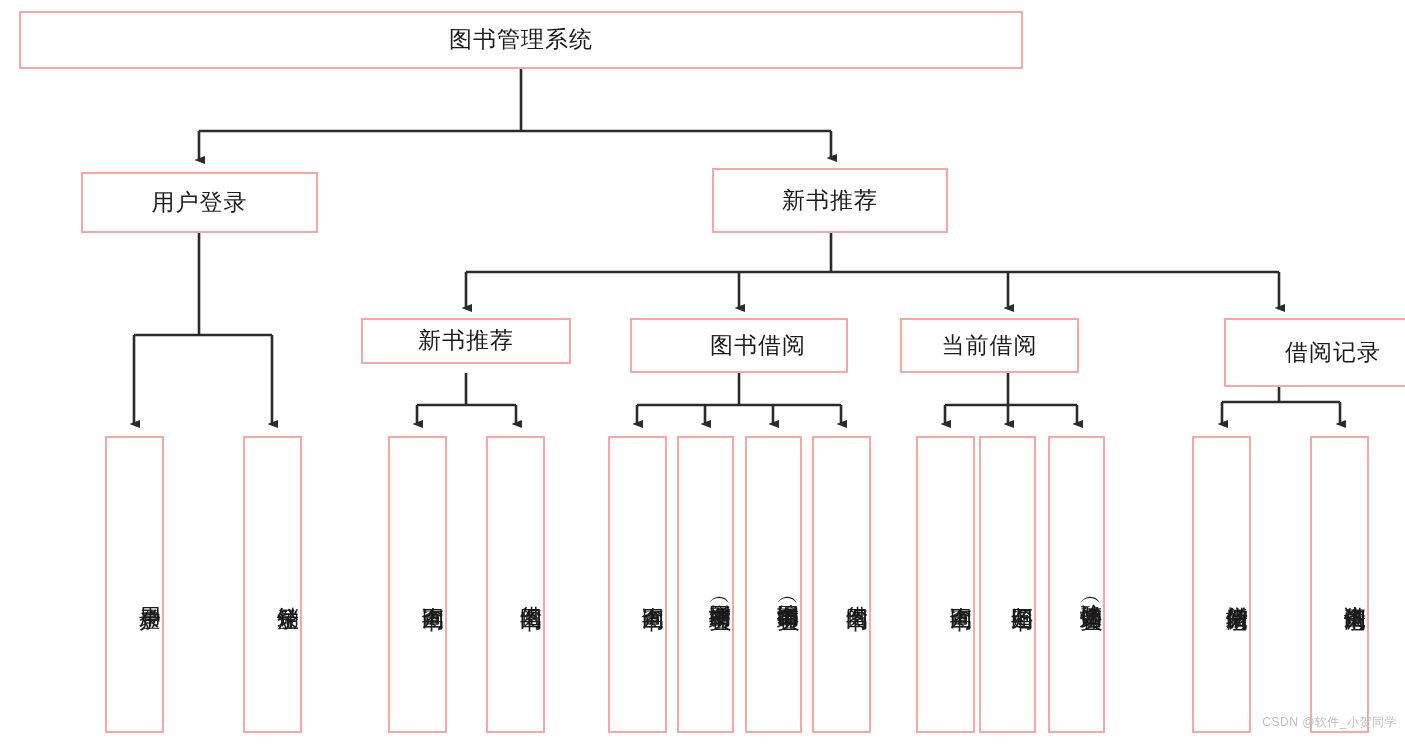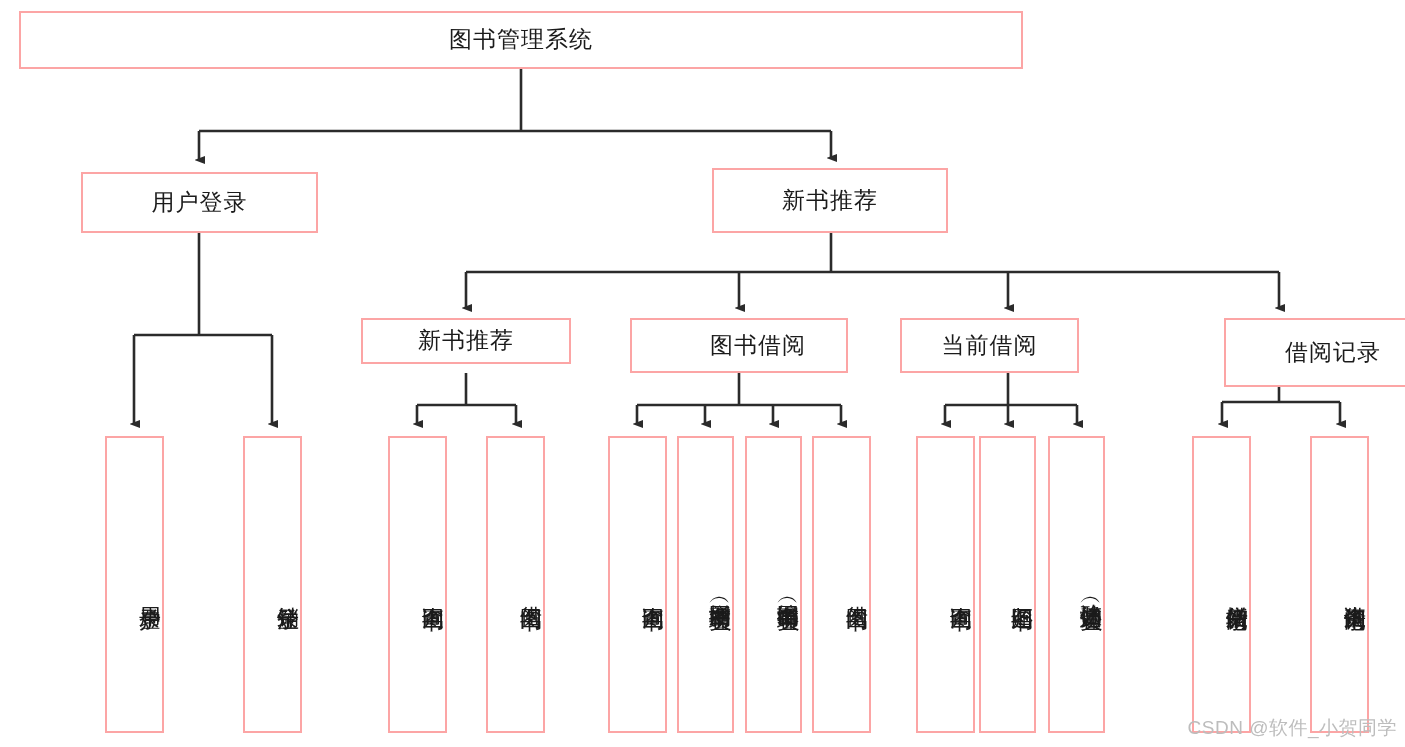--- a/index.html
+++ b/index.html
@@ -50,22 +50,22 @@
     align-items: flex-start;
     justify-content: center;
     padding-top: 12px;
   }
   .node-v span {
     display: block;
   }
   #watermark {
     position: absolute;
     right: 8px;
-    bottom: 6px;
-    font-size: 19px;
+    bottom: 16px;
+    font-size: 12px;
     color: #bdbdbd;
     letter-spacing: 0.5px;
     z-index: 3;
     white-space: nowrap;
     margin-left: 8px;
   }
 </style>
 </head>
 <body>
 

